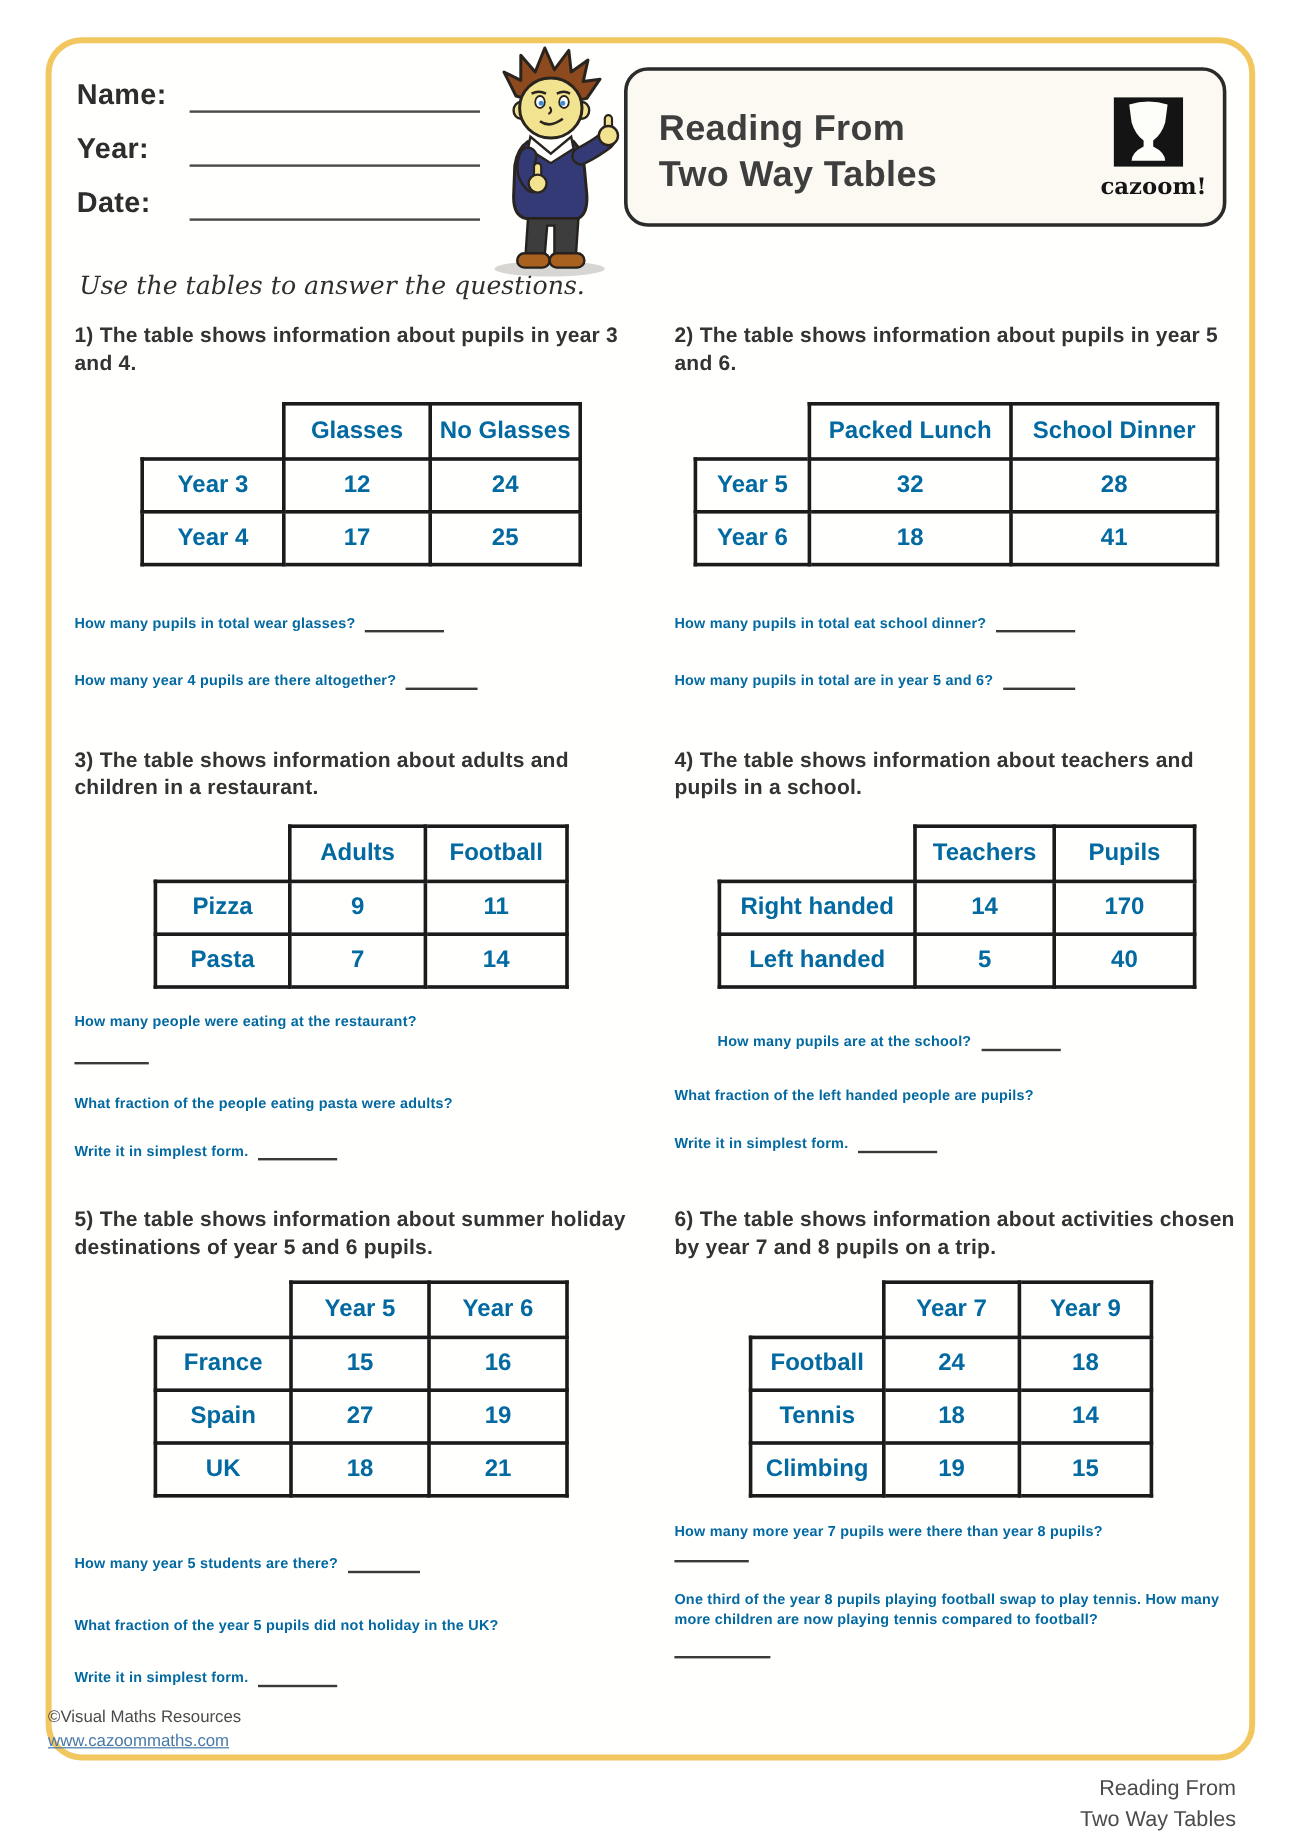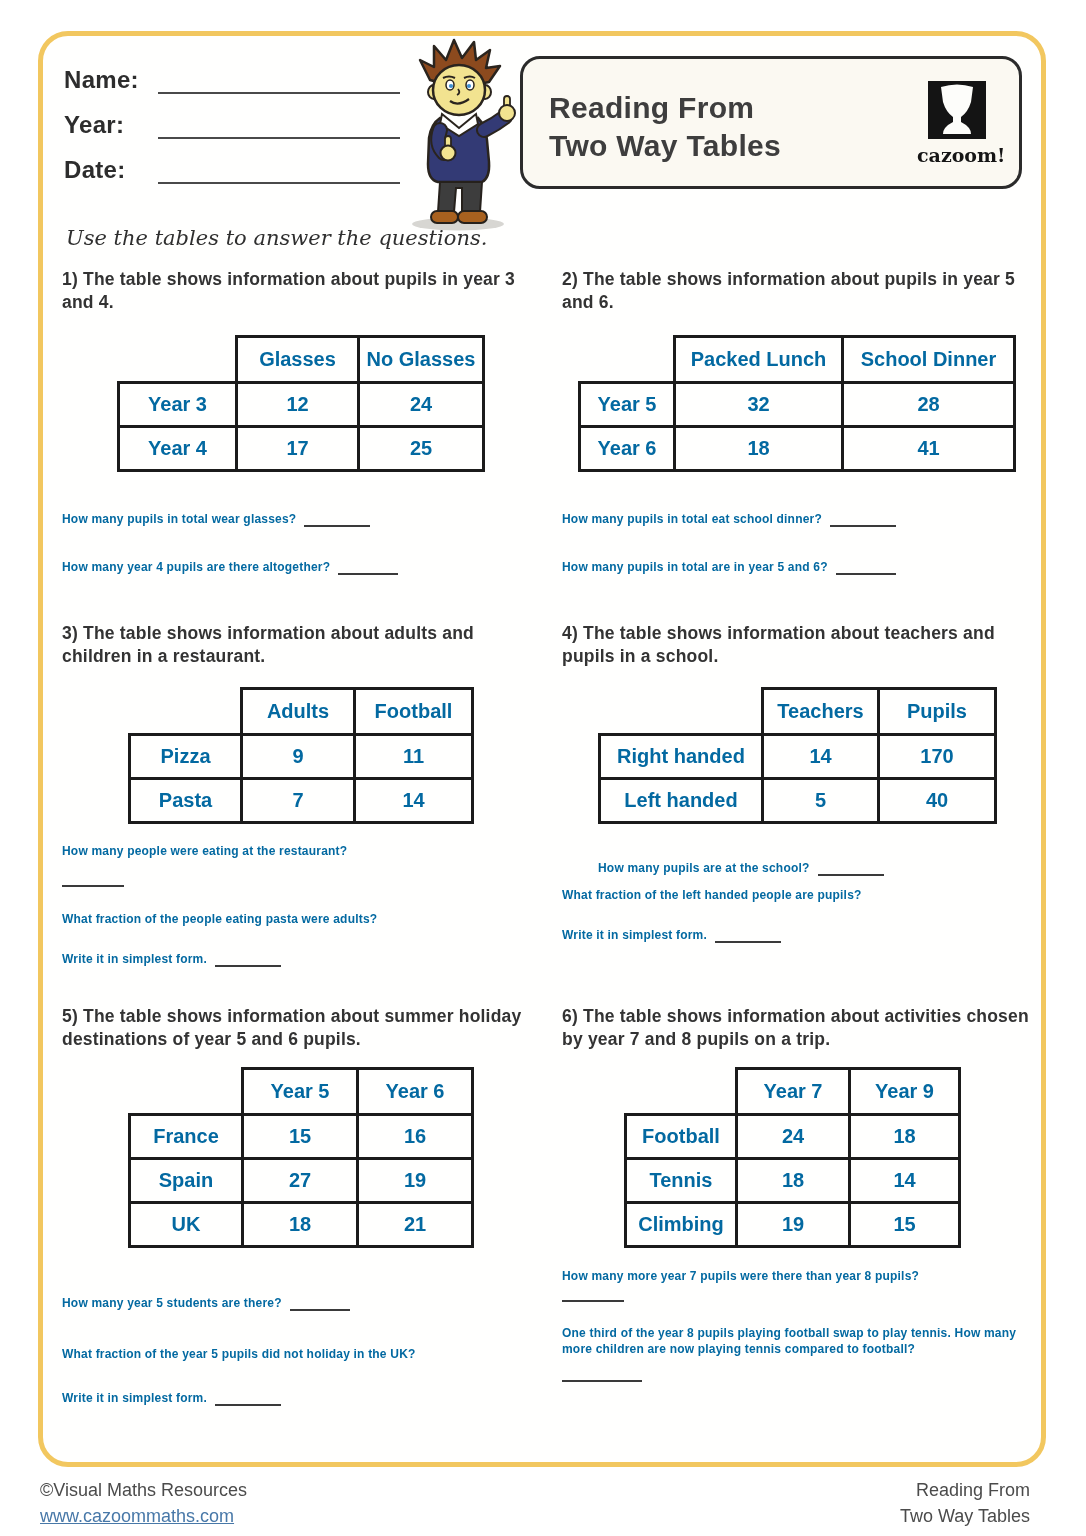--- a/index.html
+++ b/index.html
@@ -36,21 +36,21 @@
 
   table.twt { border-collapse:collapse; }
   .twt th, .twt td { border:3px solid #1b1b1b; text-align:center; vertical-align:middle;
                      font-size:20px; color:#0369a1; padding:0 6px; }
   .twt th { font-weight:700; }
   .twt td { font-weight:700; }
   .twt .corner { border:none; background:transparent; }
   tr.hr { height:46px; } tr.dr { height:44px; }
 
   
-  .footer-left { position:absolute; left:40px; top:1477px; font-size:18px; color:#4b4b4b; line-height:1.45; }
+  .footer-left { position:absolute; left:40px; top:1420px; font-size:14px; color:#4b4b4b; line-height:1.45; }
   .footer-link { color:#4878a8; text-decoration:underline; cursor:pointer; }
   .footer-right { position:absolute; right:56px; top:1477px; text-align:right; font-size:18px;
                   color:#4b4b4b; line-height:1.45; }
 </style>
 </head>
 <body>
 
 <div class="page">
   <div class="frame"></div>
 
@@ -208,21 +208,21 @@
         <td>170</td>
       </tr>
       <tr class="dr">
         <th>Left handed</th>
         <td>5</td>
         <td>40</td>
       </tr>
     </tbody>
       </table>
     <p class="sub" style="margin-top:37px;margin-left:36px;"><span>How many pupils are at the school?</span><span class="blank"></span></p>
-    <p class="sub" style="margin-top:12px;"><span>What fraction of the left handed people are pupils?</span></p>
+    <p class="sub" style="margin-top:30px;"><span>What fraction of the left handed people are pupils?</span></p>
     <p class="sub" style="margin-top:24px;"><span>Write it in simplest form.</span><span class="blank"></span></p>
   </div>
 
   <div class="qblock" style="left:62px; top:1005px;">
     <p class="intro" style="width:478px;">5) The table shows information about summer holiday destinations of year 5 and 6 pupils.</p>
     <table class="twt" style="margin:15px 0 0 66px;">
       <tbody>
           <tr class="hr">
         <td class="corner" style="width:113px;"></td>
         <th style="width:115px;">Year 5</th>

